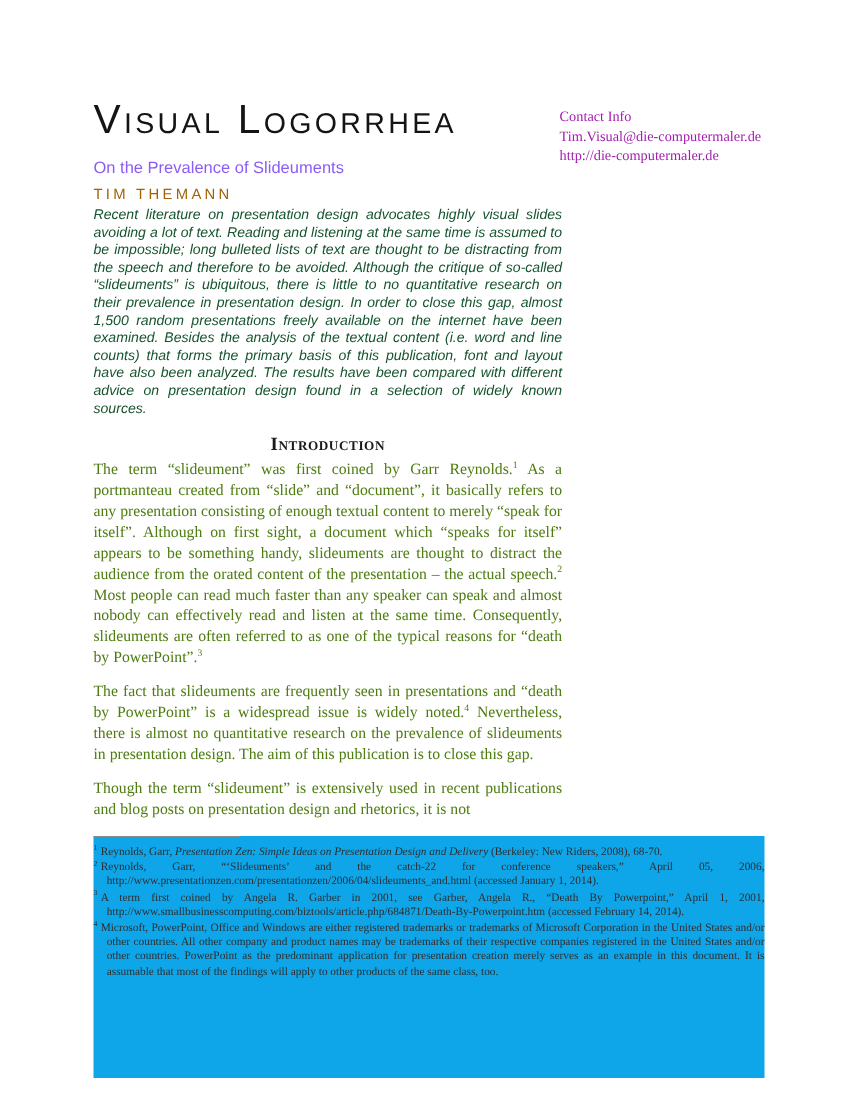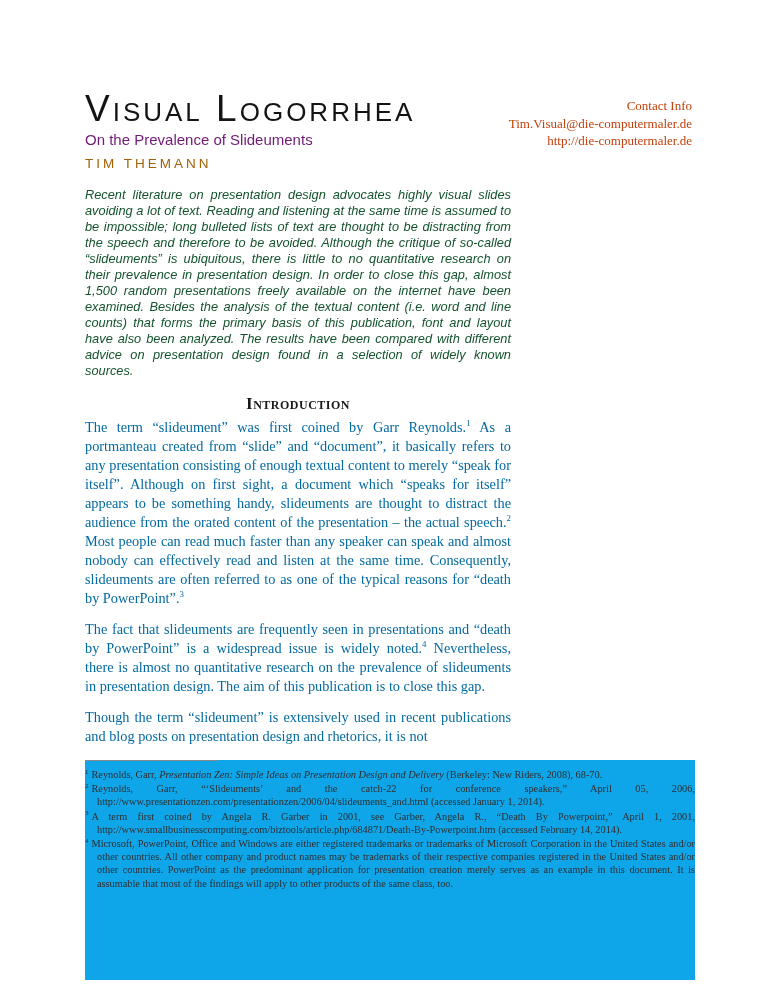--- a/index.html
+++ b/index.html
@@ -28,39 +28,38 @@
     font-family: "Liberation Sans", sans-serif;
     font-variant: small-caps;
     font-weight: 400;
     font-size: 37px;
     line-height: 38px;
     letter-spacing: 3px;
     color: #141414;
     white-space: nowrap;
   }
   .subtitle {
-    margin-top: 3px;
+    margin-top: 16px;
     font-family: "Liberation Sans", sans-serif;
     font-size: 15px;
-    color: #701a75;
+    color: #8b5cf6;
   }
   .author {
     margin-top: 8px;
     font-family: "Liberation Sans", sans-serif;
     font-size: 13.5px;
     letter-spacing: 3px;
     font-weight: 400;
   }
   .contact {
     padding-top: 7px;
-    text-align: right;
     font-family: "Liberation Serif", serif;
     font-size: 13px;
     line-height: 17.5px;
-    color: #c2410c;
+    color: #a21caf;
   }
 
   
   .column {
     position: absolute;
     top: 187px;
     left: 85px;
     width: 426px;
   }
   .abstract {
@@ -79,21 +78,21 @@
     font-size: 17px;
     letter-spacing: 0.5px;
     color: #1a1a1a;
     text-align: center;
   }
   .body-para {
     margin: 0 0 12px 0;
     font-size: 14.3px;
     line-height: 19px;
     text-align: justify;
-    color: #0369a1;
+    color: #4d7c0f;
   }
   .body-para sup, .abstract sup {
     font-size: 0.62em;
     line-height: 0;
   }
 
   
   .footnotes {
     position: absolute;
     top: 760px;

